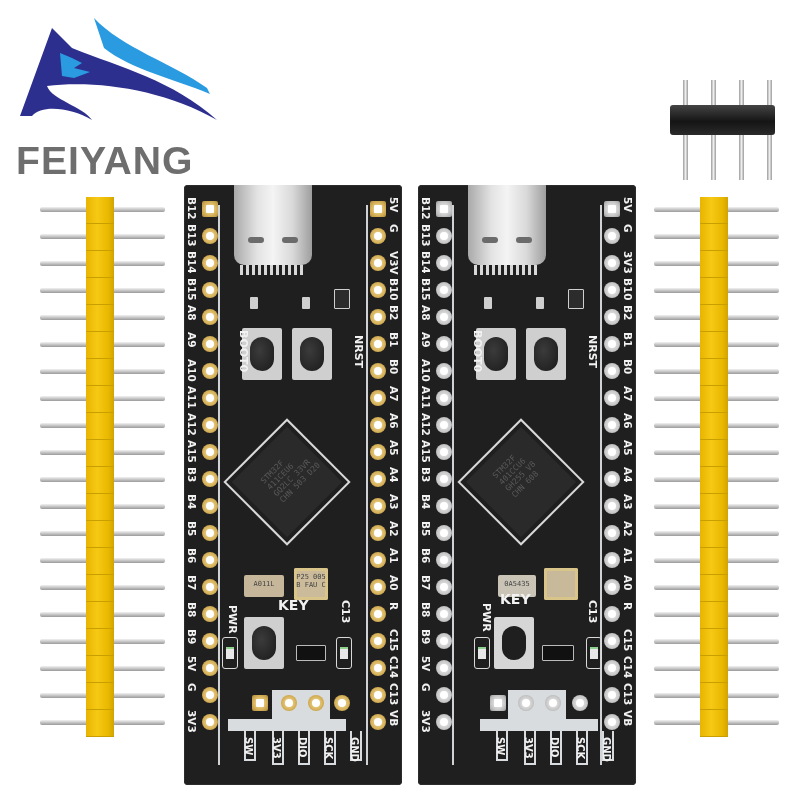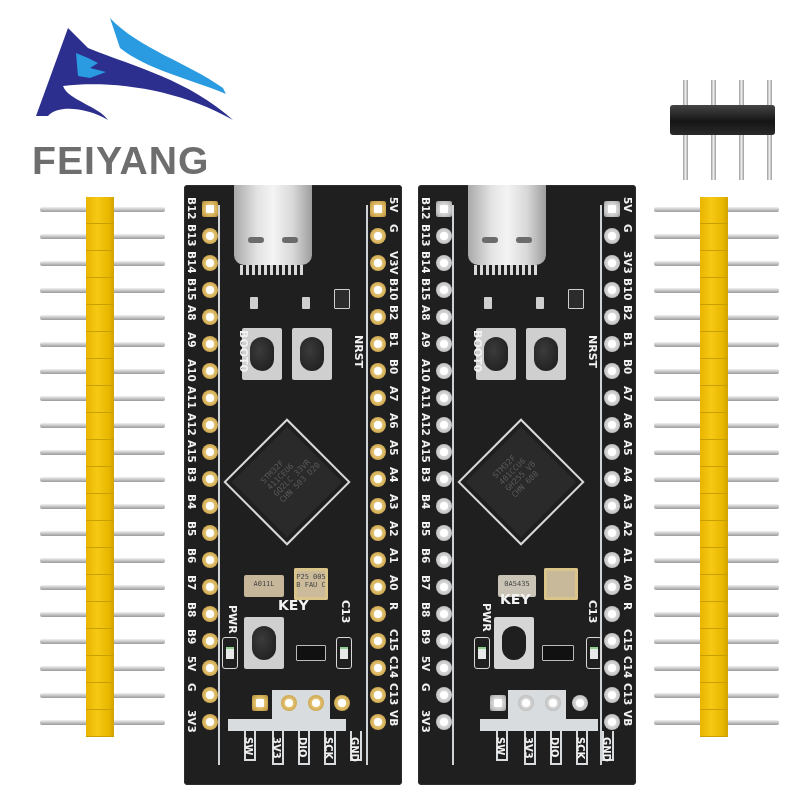--- a/index.html
+++ b/index.html
@@ -1,19 +1,19 @@
 <!DOCTYPE html>
 <html><head>
 <meta charset="utf-8">
 <style>
   html,body{margin:0;padding:0;background:#ffffff;}
   body{width:800px;height:800px;position:relative;overflow:hidden;font-family:"DejaVu Sans",sans-serif;}
   .abs{position:absolute;}
   
-  #logo{left:28px;top:8px;width:225px;height:172px;}
+  #logo{left:12px;top:8px;width:225px;height:172px;}
   #logo svg{position:absolute;left:0;top:0;}
   #logo-text{position:absolute;left:4px;top:132px;font-family:"Liberation Sans",sans-serif;font-weight:bold;font-size:38px;letter-spacing:1px;color:#6e6e6e;transform:scaleX(1.03);transform-origin:left;}
   
   .strip{position:absolute;width:160px;}
   .strip .pin-row{position:absolute;left:0;width:160px;height:27px;}
   .strip .rod{position:absolute;left:18px;top:11px;width:125px;height:5px;background:linear-gradient(#f2f2f2,#bdbdbd 60%,#9a9a9a);border-radius:2px;}
   .strip .block{position:absolute;left:64px;top:1px;width:28px;height:26px;background:linear-gradient(90deg,#e8b400,#f6c915 40%,#e9b800 80%,#d2a300);border-bottom:1px solid #c99e00;}
   
   #top-header{left:655px;top:80px;width:130px;height:105px;}
   #top-header .body{position:absolute;left:15px;top:25px;width:105px;height:30px;background:linear-gradient(#444,#151515 55%,#2a2a2a);border-radius:3px;}

